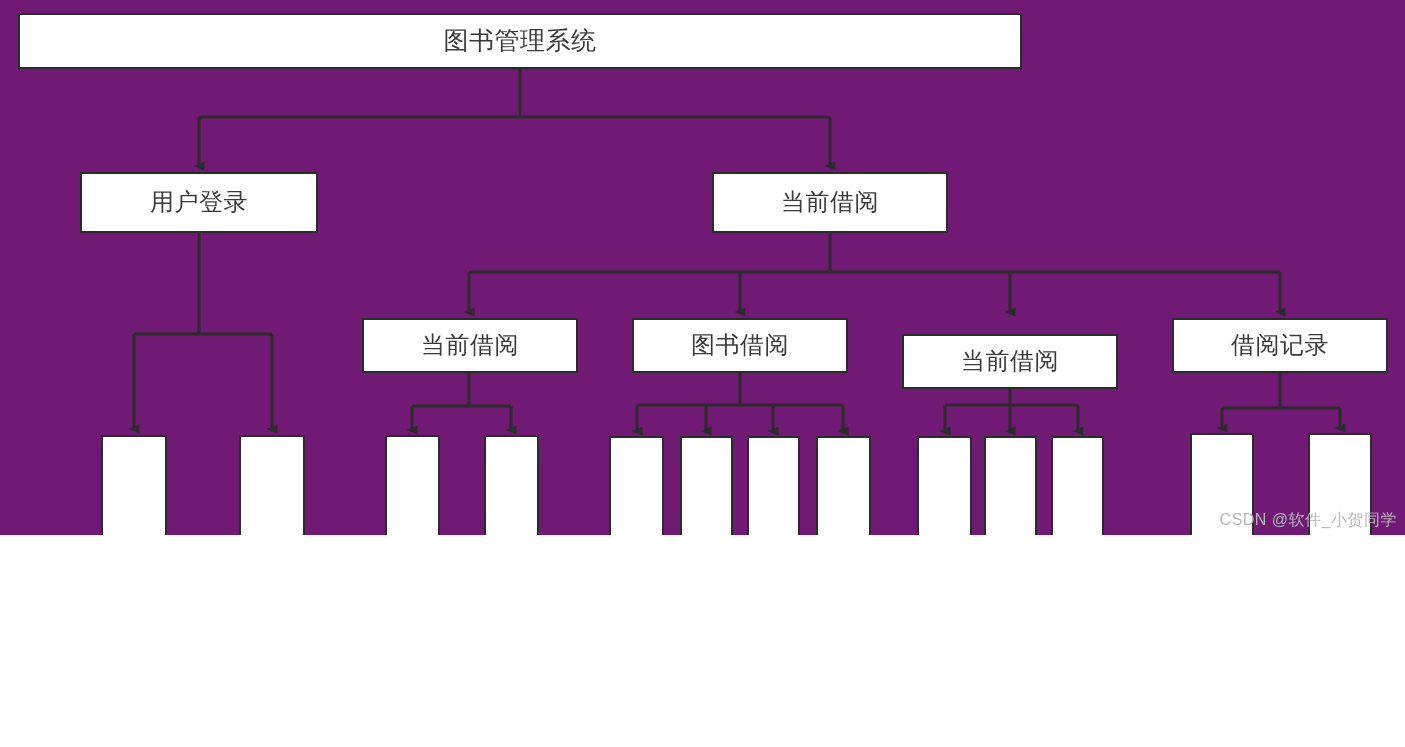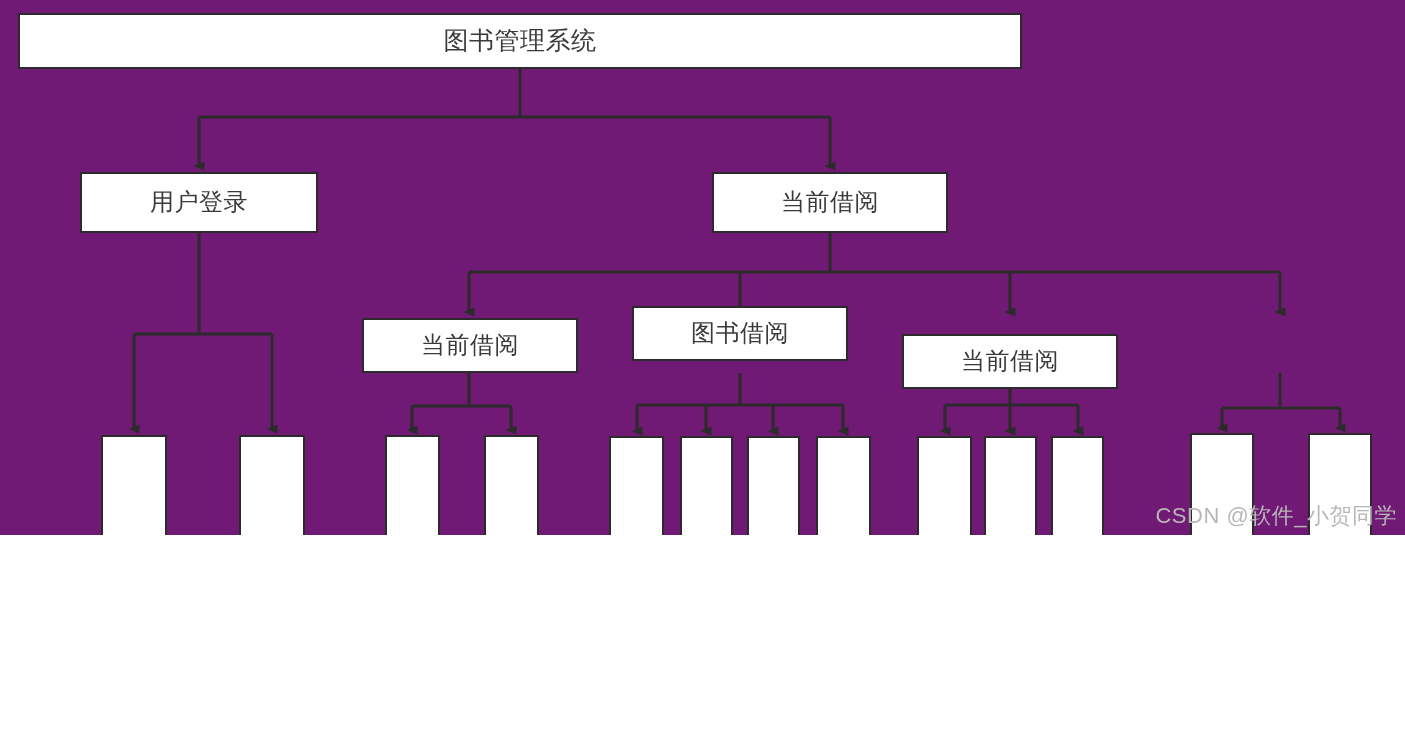--- a/index.html
+++ b/index.html
@@ -56,21 +56,21 @@
     font-size: 23px;
     letter-spacing: 4px;
     white-space: nowrap;
     line-height: 1.0;
   }
   #root-node .label { font-size: 25px; }
   #watermark {
     position: absolute;
     right: 8px;
     bottom: 4px;
-    font-size: 22px;
+    font-size: 16px;
     color: #b7b7b7;
     letter-spacing: 0.5px;
     z-index: 5;
     white-space: nowrap;
   }
 </style>
 </head>
 <body>
 
 <div id="canvas">
@@ -134,26 +134,29 @@
   <div class="node horizontal" style="left:80px; top:172px; width:238px; height:61px;">
     <span class="label">用户登录</span>
   </div>
   <div class="node horizontal" style="left:712px; top:172px; width:236px; height:61px;">
     <span class="label">当前借阅</span>
   </div>
 
   <div class="node horizontal" style="left:362px; top:318px; width:216px; height:55px;">
     <span class="label">当前借阅</span>
   </div>
-  <div class="node horizontal" style="left:632px; top:306px; width:216px; height:55px;">
+  <div class="node horizontal" style="left:632px; top:318px; width:216px; height:55px;">
     <span class="label">图书借阅</span>
   </div>
   <div class="node horizontal" style="left:902px; top:318px; width:216px; height:55px;margin-top:16px;">
     <span class="label">当前借阅</span>
   </div>
+  <div class="node horizontal" style="left:1172px; top:318px; width:216px; height:55px;">
+    <span class="label">借阅记录</span>
+  </div>
 
   <div class="node vertical" style="left:101px; top:435px; width:66px; height:300px;">
     <span class="label">用户登录</span>
   </div>
   <div class="node vertical" style="left:239px; top:435px; width:66px; height:300px;">
     <span class="label">注销登录</span>
   </div>
 
   <div class="node vertical" style="left:385px; top:435px; width:55px; height:300px;">
     <span class="label">查询图书</span>

